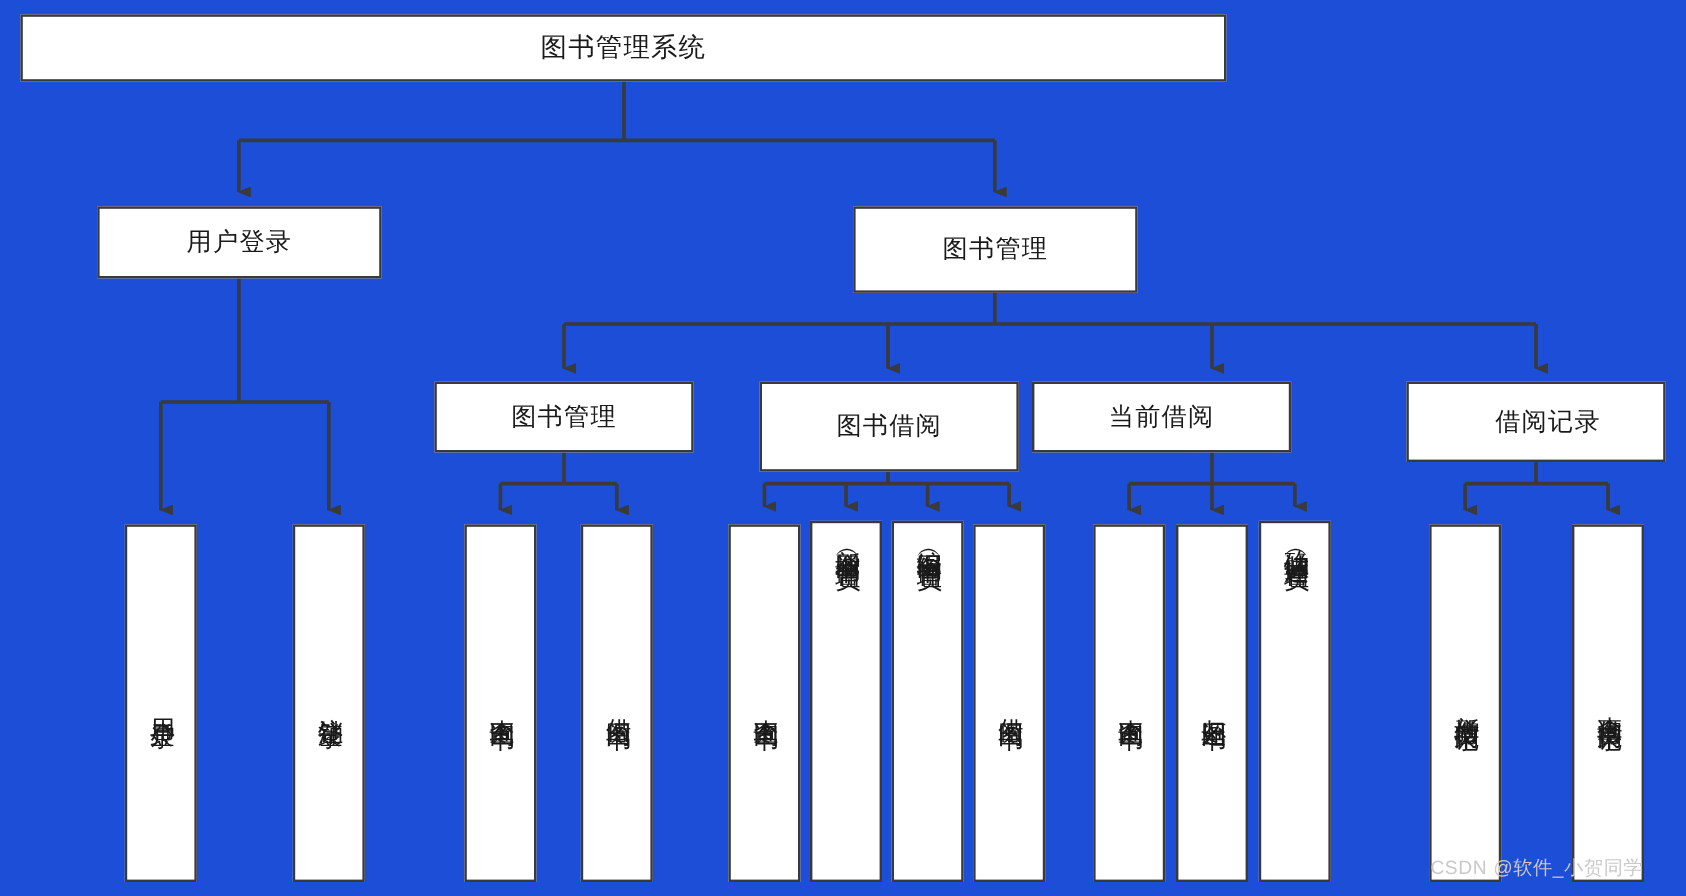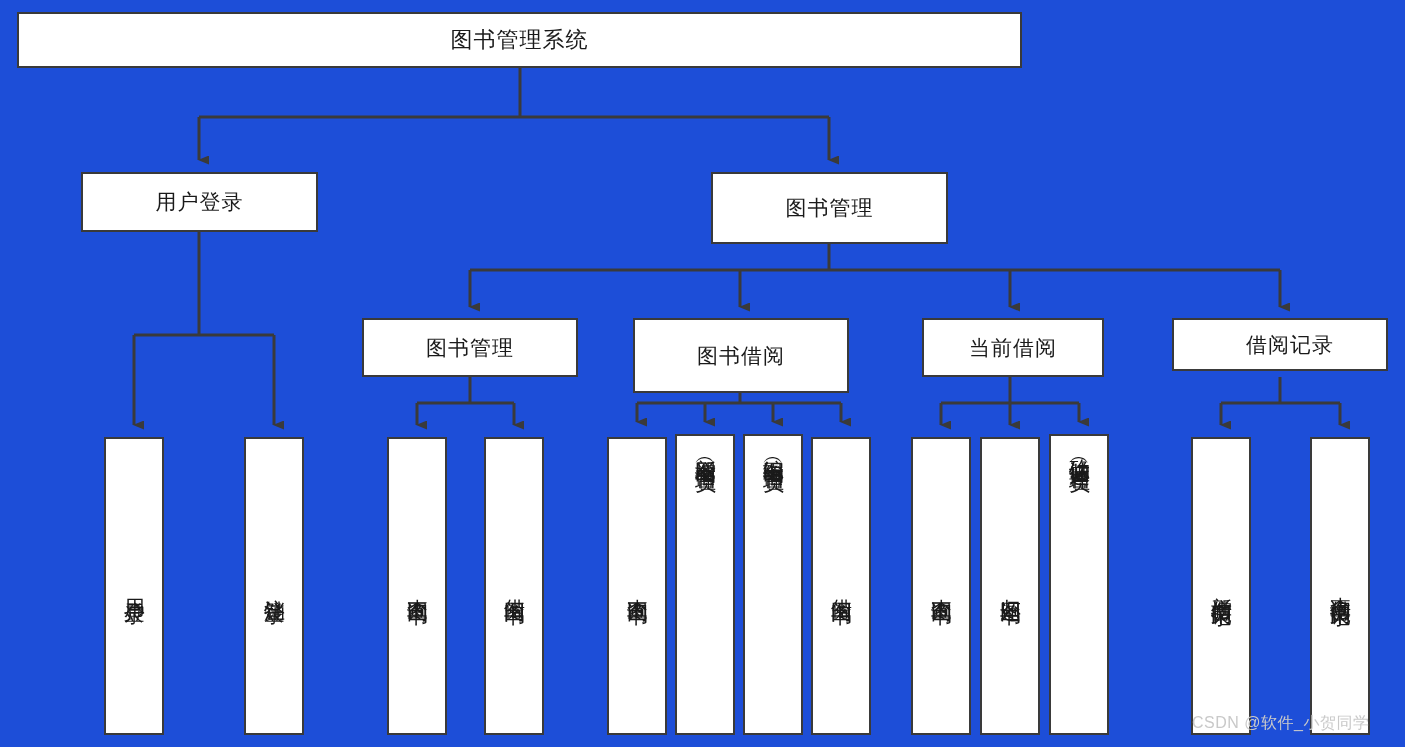--- a/index.html
+++ b/index.html
@@ -148,24 +148,24 @@
   <div class="node-box" style="left:711px; top:172px; width:237px; height:72px;">
     <span class="node-label-h">图书管理</span>
   </div>
 
   <div class="node-box" style="left:362px; top:318px; width:216px; height:59px;">
     <span class="node-label-h">图书管理</span>
   </div>
   <div class="node-box" style="left:633px; top:318px; width:216px; height:75px;">
     <span class="node-label-h">图书借阅</span>
   </div>
-  <div class="node-box" style="left:922px; top:318px; width:182px; height:59px;">
+  <div class="node-box" style="left:860px; top:318px; width:216px; height:59px;">
     <span class="node-label-h">当前借阅</span>
   </div>
-  <div class="node-box" style="left:1172px; top:318px; width:216px; height:53px;padding-left:20px;">
+  <div class="node-box" style="left:1172px; top:318px; width:216px; height:67px;padding-left:20px;">
     <span class="node-label-h">借阅记录</span>
   </div>
 
   <div class="node-box leaf-box centered" style="left:104px; top:437px; width:60px; height:298px;">
     <span class="node-label-v">用户登录</span>
   </div>
   <div class="node-box leaf-box centered" style="left:244px; top:437px; width:60px; height:298px;">
     <span class="node-label-v">注销登录</span>
   </div>
 

